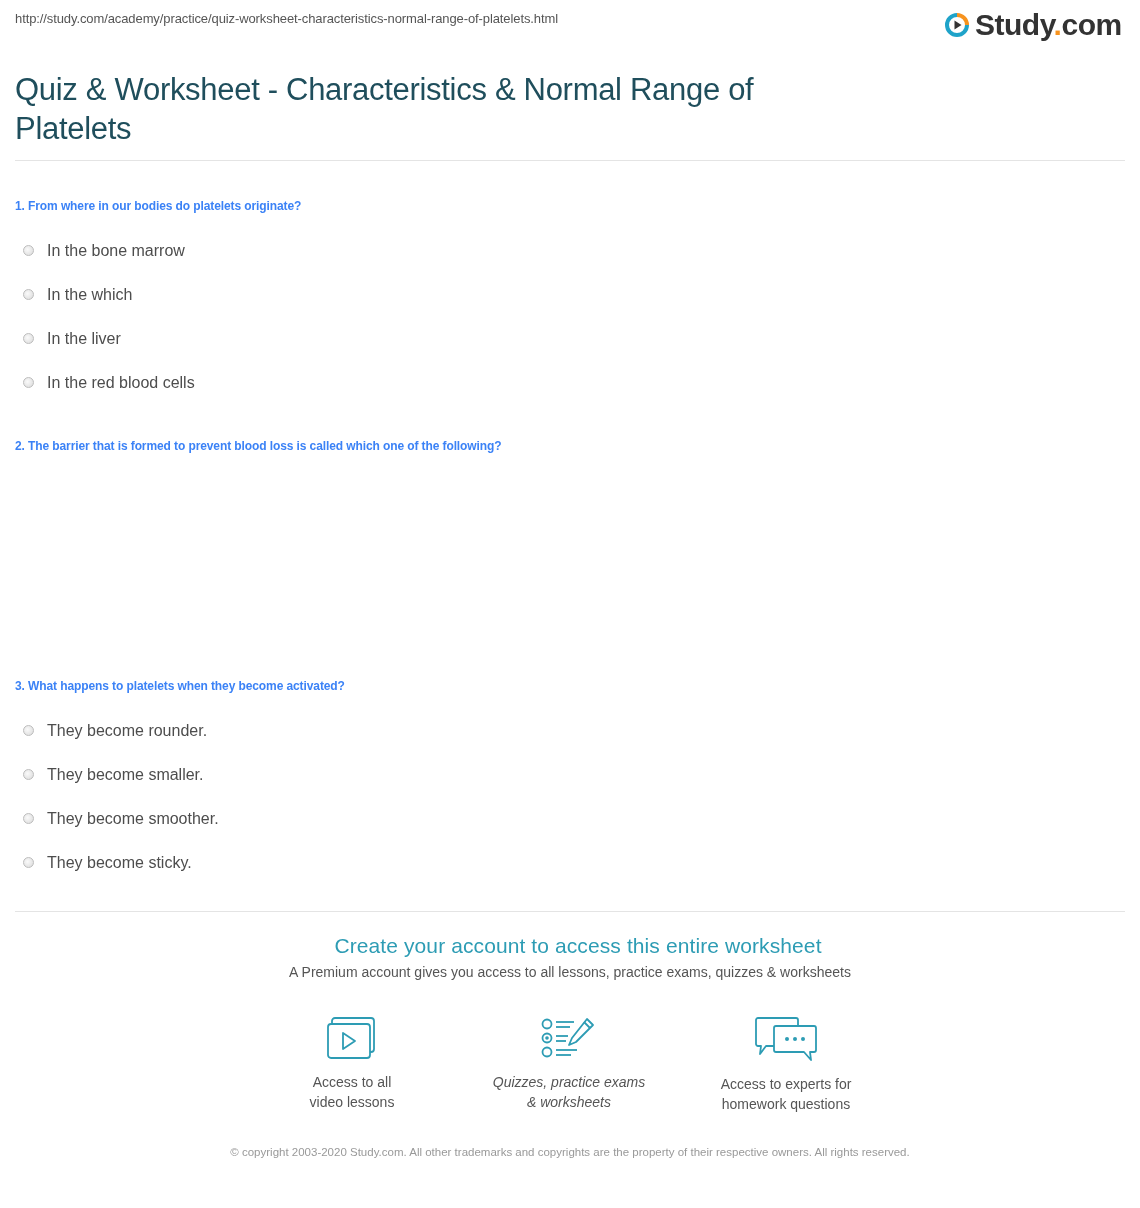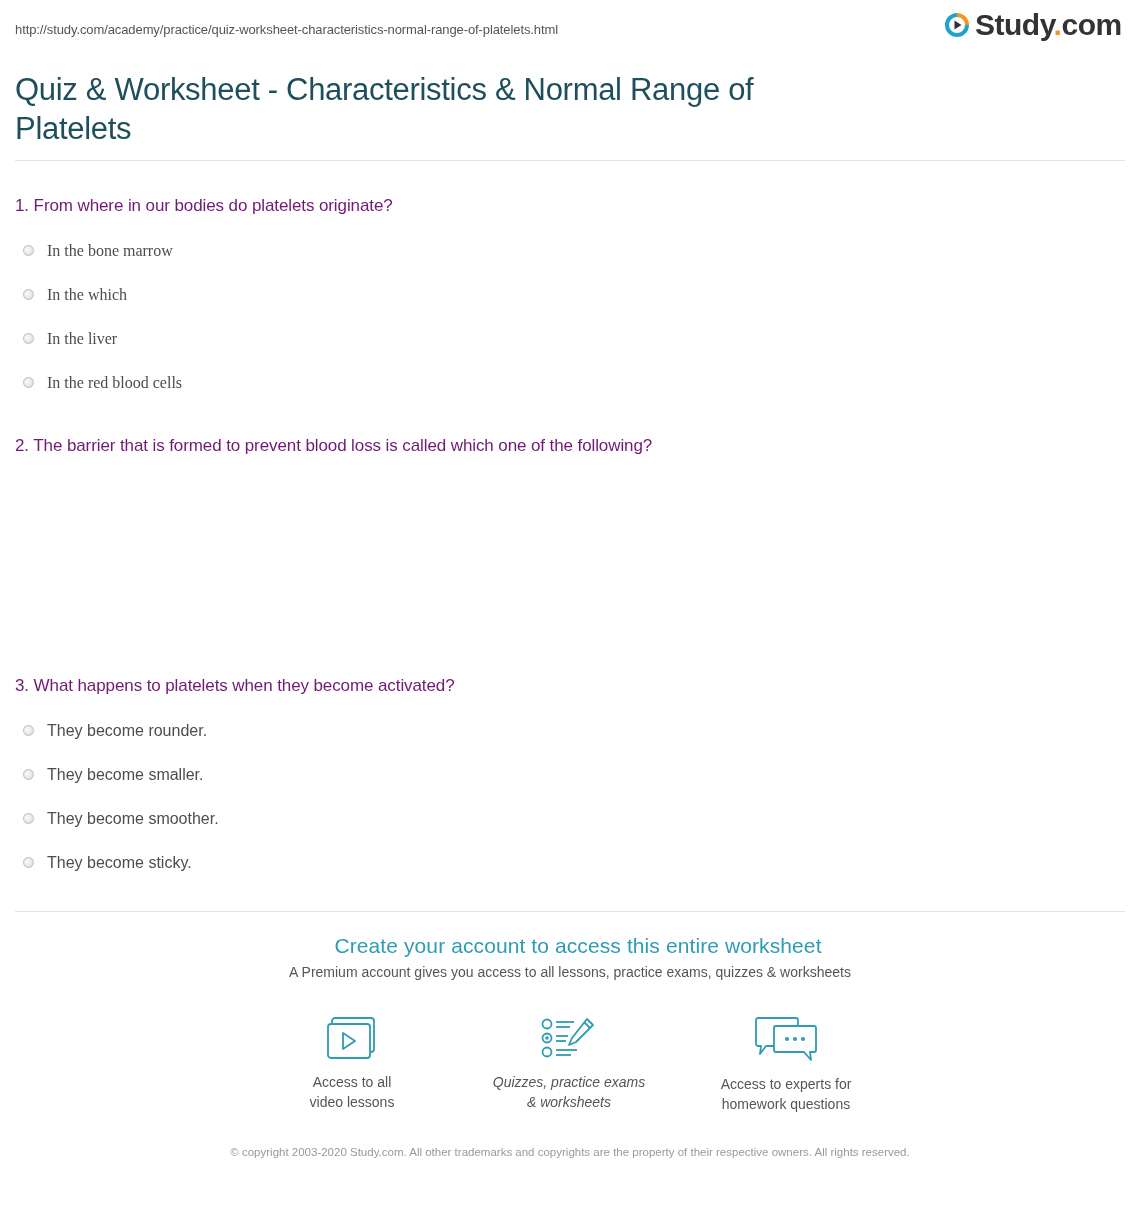--- a/index.html
+++ b/index.html
@@ -1,25 +1,25 @@
 <!DOCTYPE html>
 <html><head>
 <meta charset="utf-8">
 <style>
   html, body { margin: 0; padding: 0; background: #ffffff; }
   body { width: 1140px; height: 1208px; position: relative; font-family: "Liberation Sans", "DejaVu Sans", sans-serif; color: #4a4a4a; overflow: hidden; }
-  .url { position: absolute; left: 15px; top: 22px; font-size: 13px; color: #555; letter-spacing: -0.1px; }
+  .url { position: absolute; left: 15px; top: 11px; font-size: 13px; color: #555; letter-spacing: -0.1px; }
   .logo { position: absolute; left: 945px; top: 9px; height: 32px; display: flex; align-items: center; }
   .logo-mark { width: 24px; height: 24px; position: relative; }
   .logo-text { font-size: 30px; font-weight: bold; color: #333; margin-left: 6px; letter-spacing: -0.5px; line-height: 30px; }
   .logo-text .dot { color: #f7931e; }
   h1.title { position: absolute; left: 15px; top: 70px; width: 860px; margin: 0; font-size: 31px; line-height: 39px; font-weight: normal; color: #1f4e5c; letter-spacing: -0.3px; }
   .divider { position: absolute; left: 15px; width: 1110px; height: 1px; background: #e4e4e4; }
   .question { position: absolute; left: 15px; }
-  .q-text { font-size: 17px; font-weight: normal; color: #701a75; margin: 0; line-height: 24px; letter-spacing: -0.1px; }
+  .q-text { font-size: 12px; font-weight: bold; color: #3b82f6; margin: 0; line-height: 24px; letter-spacing: -0.1px; }
   .option { display: flex; align-items: center; height: 44px; margin-left: 8px; cursor: pointer; }
   .radio { width: 11px; height: 11px; border-radius: 50%; border: 1px solid #bdbdbd; background: radial-gradient(circle at 40% 40%, #fafafa, #d9d9d9); box-sizing: border-box; margin-right: 13px; margin-top: -2px; }
   .opt-label { font-size: 16px; color: #4d4d4d; }
   .cta-title { position: absolute; left: 8px; width: 1140px; top: 934px; text-align: center; font-size: 21px; color: #2d9cb4; letter-spacing: 0.1px; }
   .cta-sub { position: absolute; left: 0; width: 1140px; top: 964px; text-align: center; font-size: 14px; color: #555; }
   .feature { position: absolute; top: 1016px; width: 200px; text-align: center; }
   .feature svg { display: block; margin: 0 auto; }
   .feature-label { margin-top: 12px; font-size: 14px; line-height: 20px; color: #555; }
   .footer { position: absolute; left: 215px; width: 710px; top: 1144px; text-align: center; font-size: 11.5px; line-height: 16px; color: #999; }
 </style>
@@ -38,21 +38,21 @@
   </span>
   <span class="logo-text"><span>Study</span><span class="dot">.</span><span>com</span></span>
 </div>
 
 <h1 class="title">Quiz &amp; Worksheet - Characteristics &amp; Normal Range of Platelets</h1>
 
 <div class="divider" style="top:160px;"></div>
 
 <div class="question" style="top:194px;">
   <p class="q-text">1. From where in our bodies do platelets originate?</p>
-  <div style="margin-top:11px;font-family:Liberation Serif, serif;">
+  <div style="margin-top:11px;">
     <label class="option">
         <span class="radio"></span>
         <span class="opt-label">In the bone marrow</span>
       </label>
     <label class="option">
         <span class="radio"></span>
         <span class="opt-label">In the which</span>
       </label>
     <label class="option">
         <span class="radio"></span>

